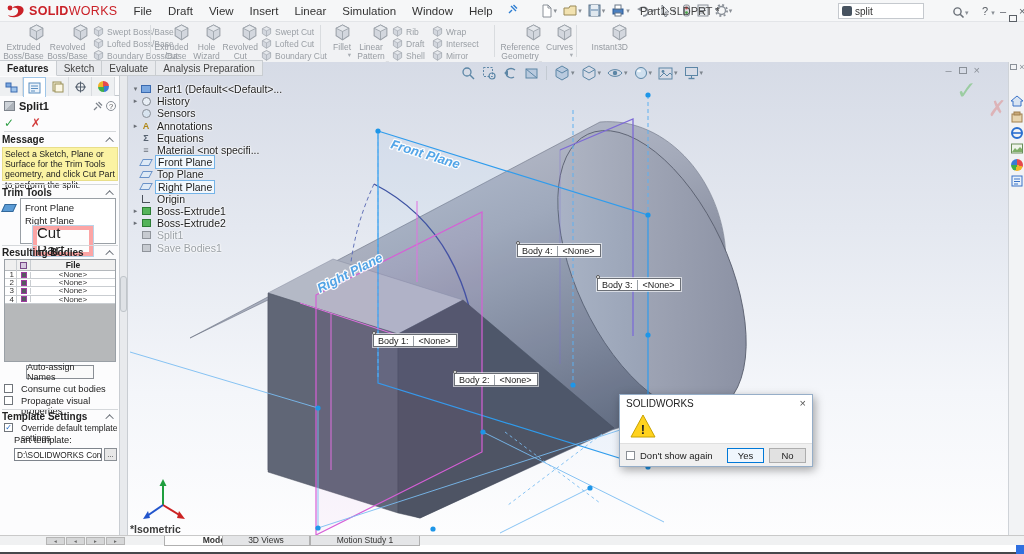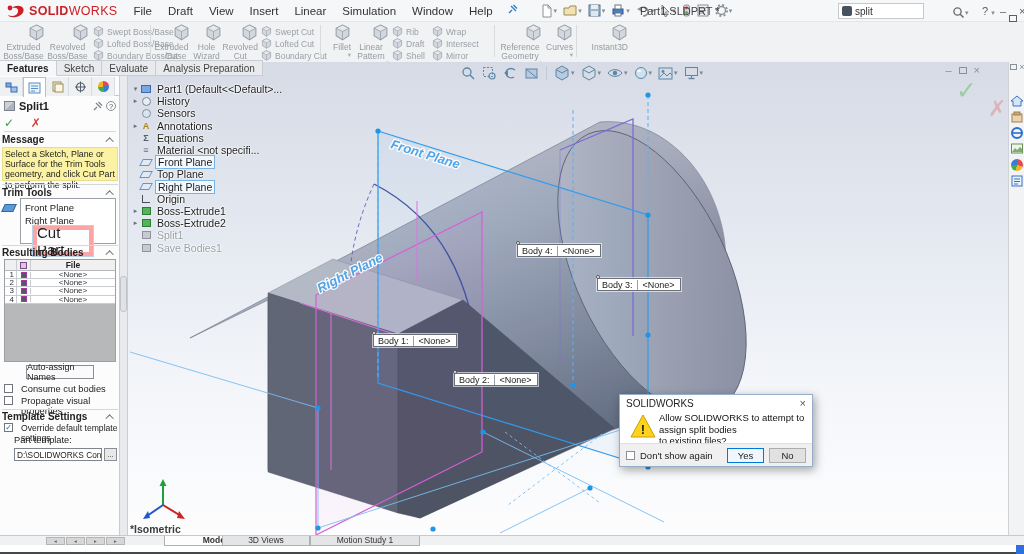--- a/index.html
+++ b/index.html
@@ -708,24 +708,20 @@
     <div id="dialog">
       <div class="dtitle">
           <span>SOLIDWORKS</span>
           <span class="dclose">×</span>
         </div>
       <div class="dbody">
         <svg class="dwarn" width="28" height="26">
           <polygon points="14,2 26,24 2,24" fill="#ffd21e" stroke="#c8a200" stroke-width="1"></polygon>
           <text x="14" y="21" text-anchor="middle" font-size="13" font-weight="bold" fill="#222">!</text>
         </svg>
-        <div class="dmsg">
-          <div>Allow SOLIDWORKS to attempt to assign split bodies</div>
-          <div>to existing files?</div>
-        </div>
       </div>
       <div class="dfoot">
         <span class="dchk"></span>
         <span class="dchklbl">Don't show again</span>
         <span class="dbtn primary" style="margin-left:auto">Yes</span>
         <span class="dbtn">No</span>
       </div>
     </div>
   </div>
 

